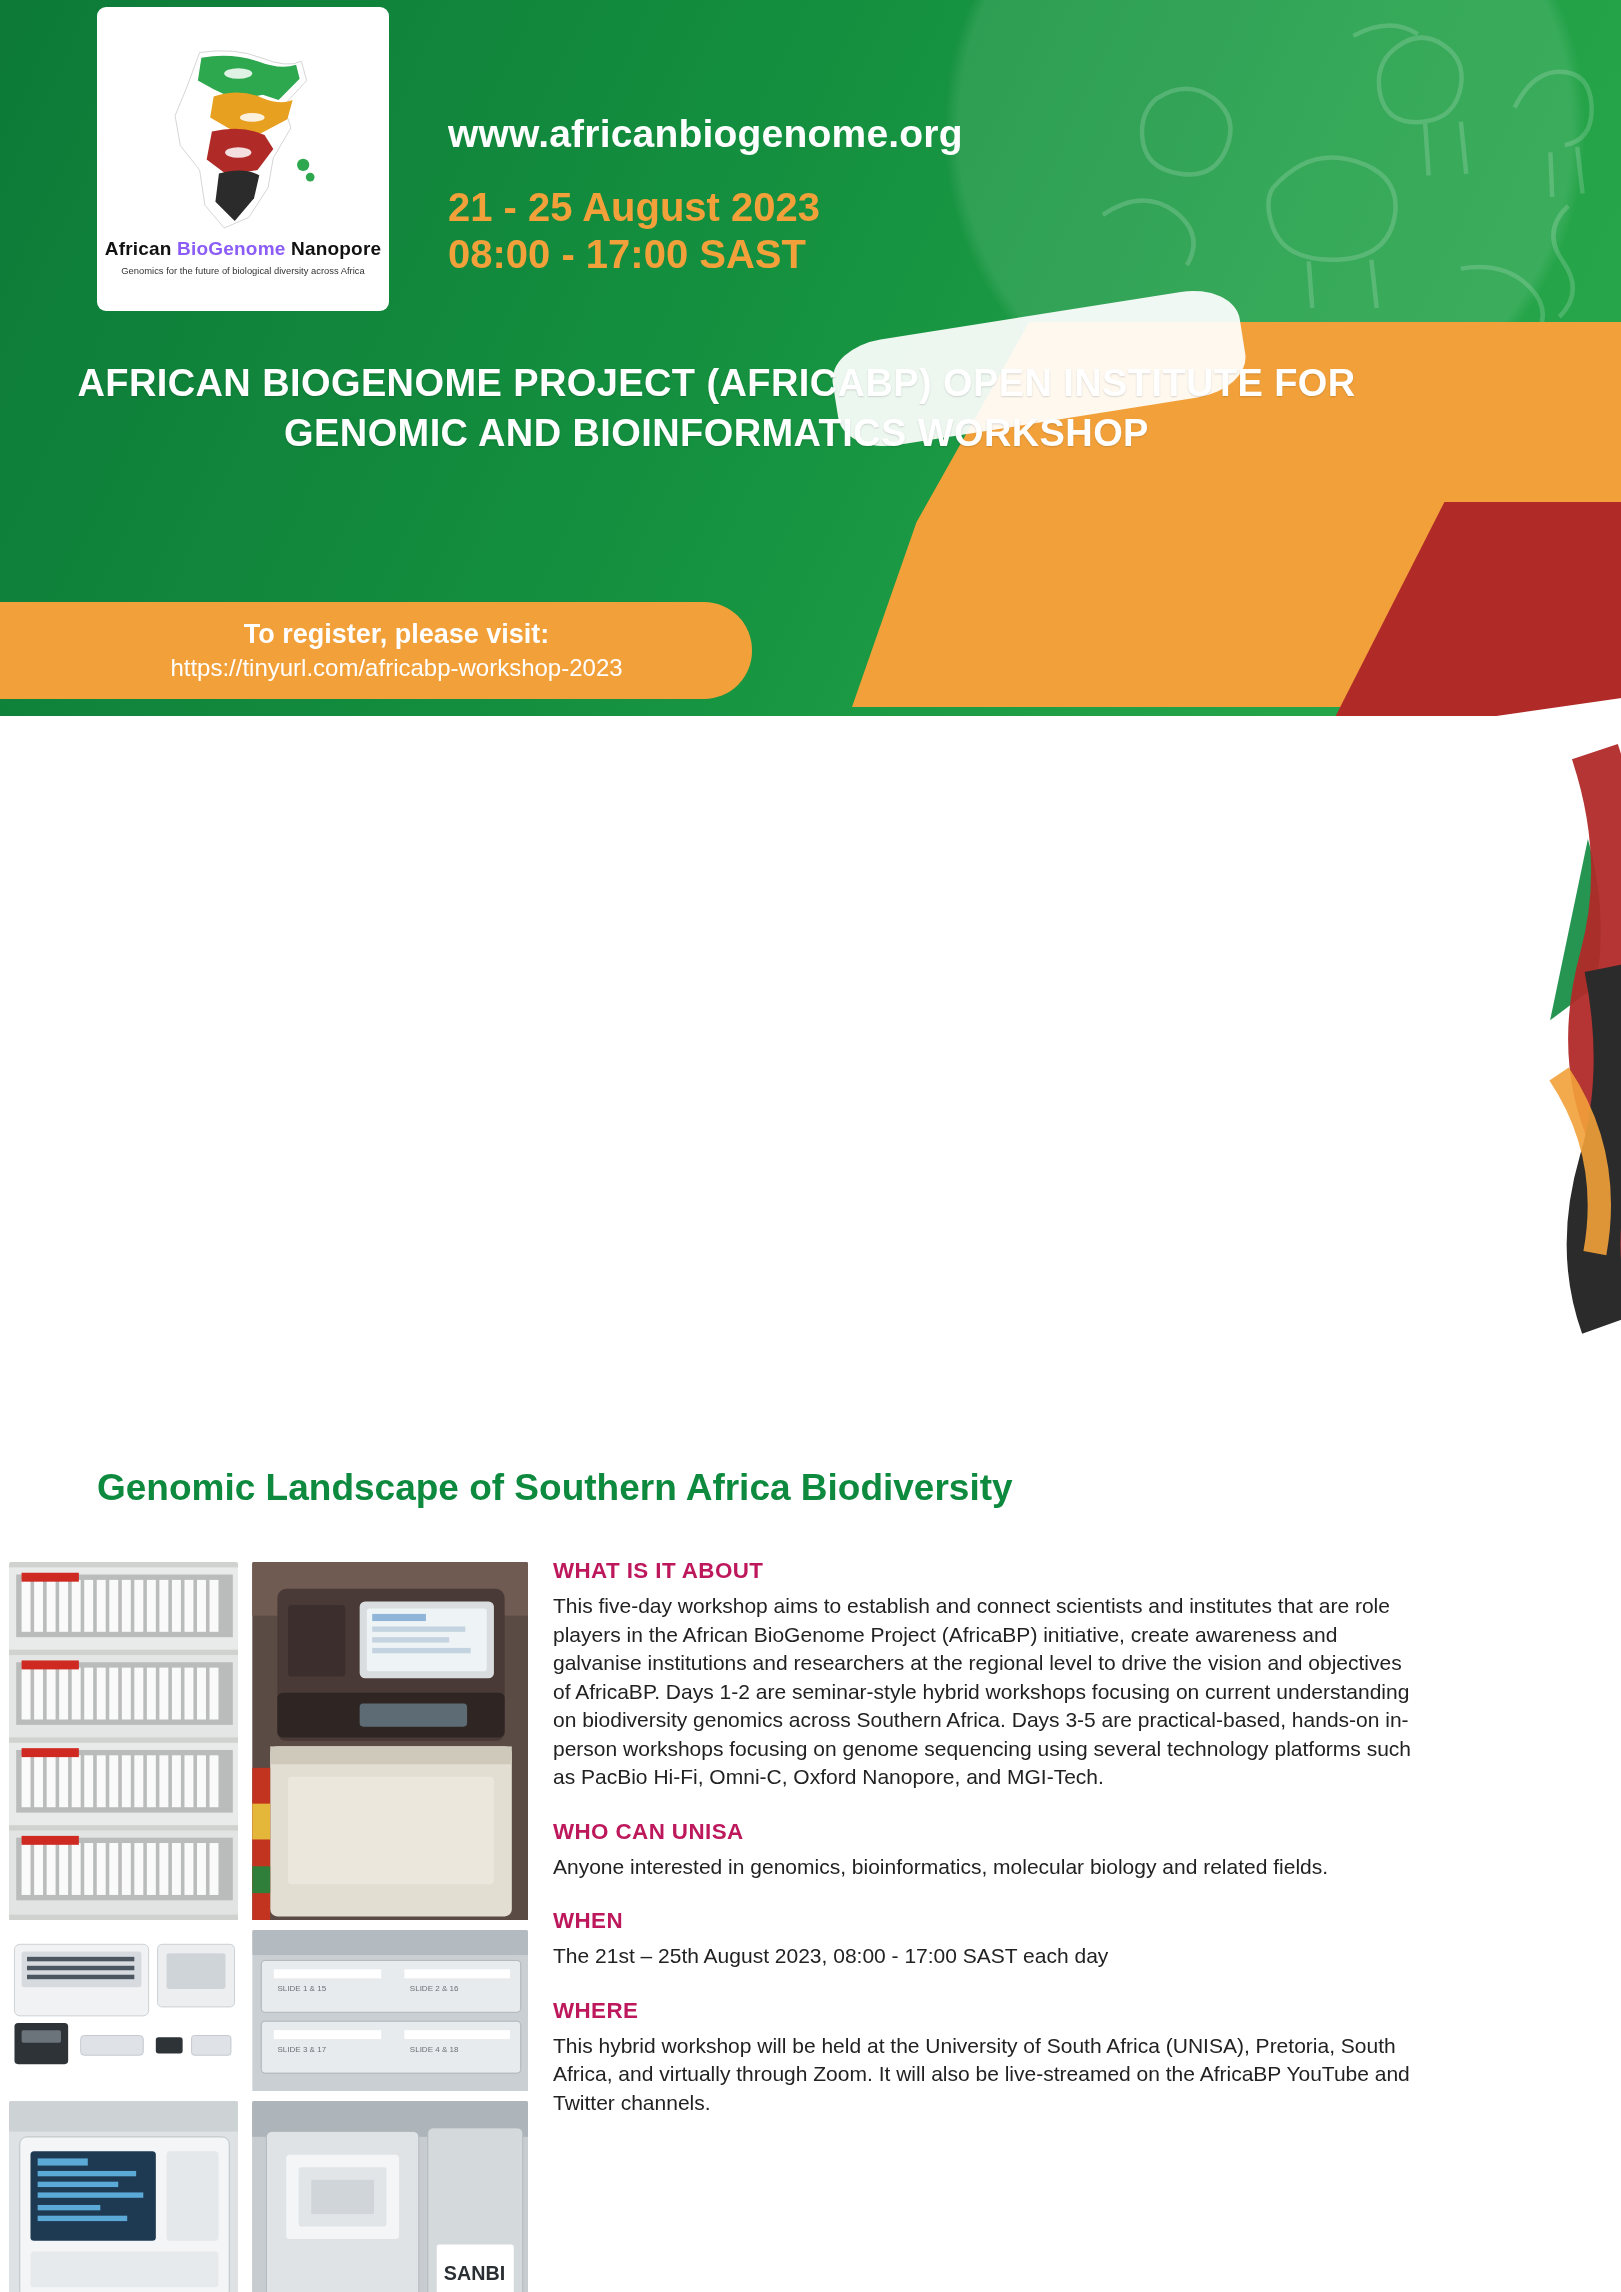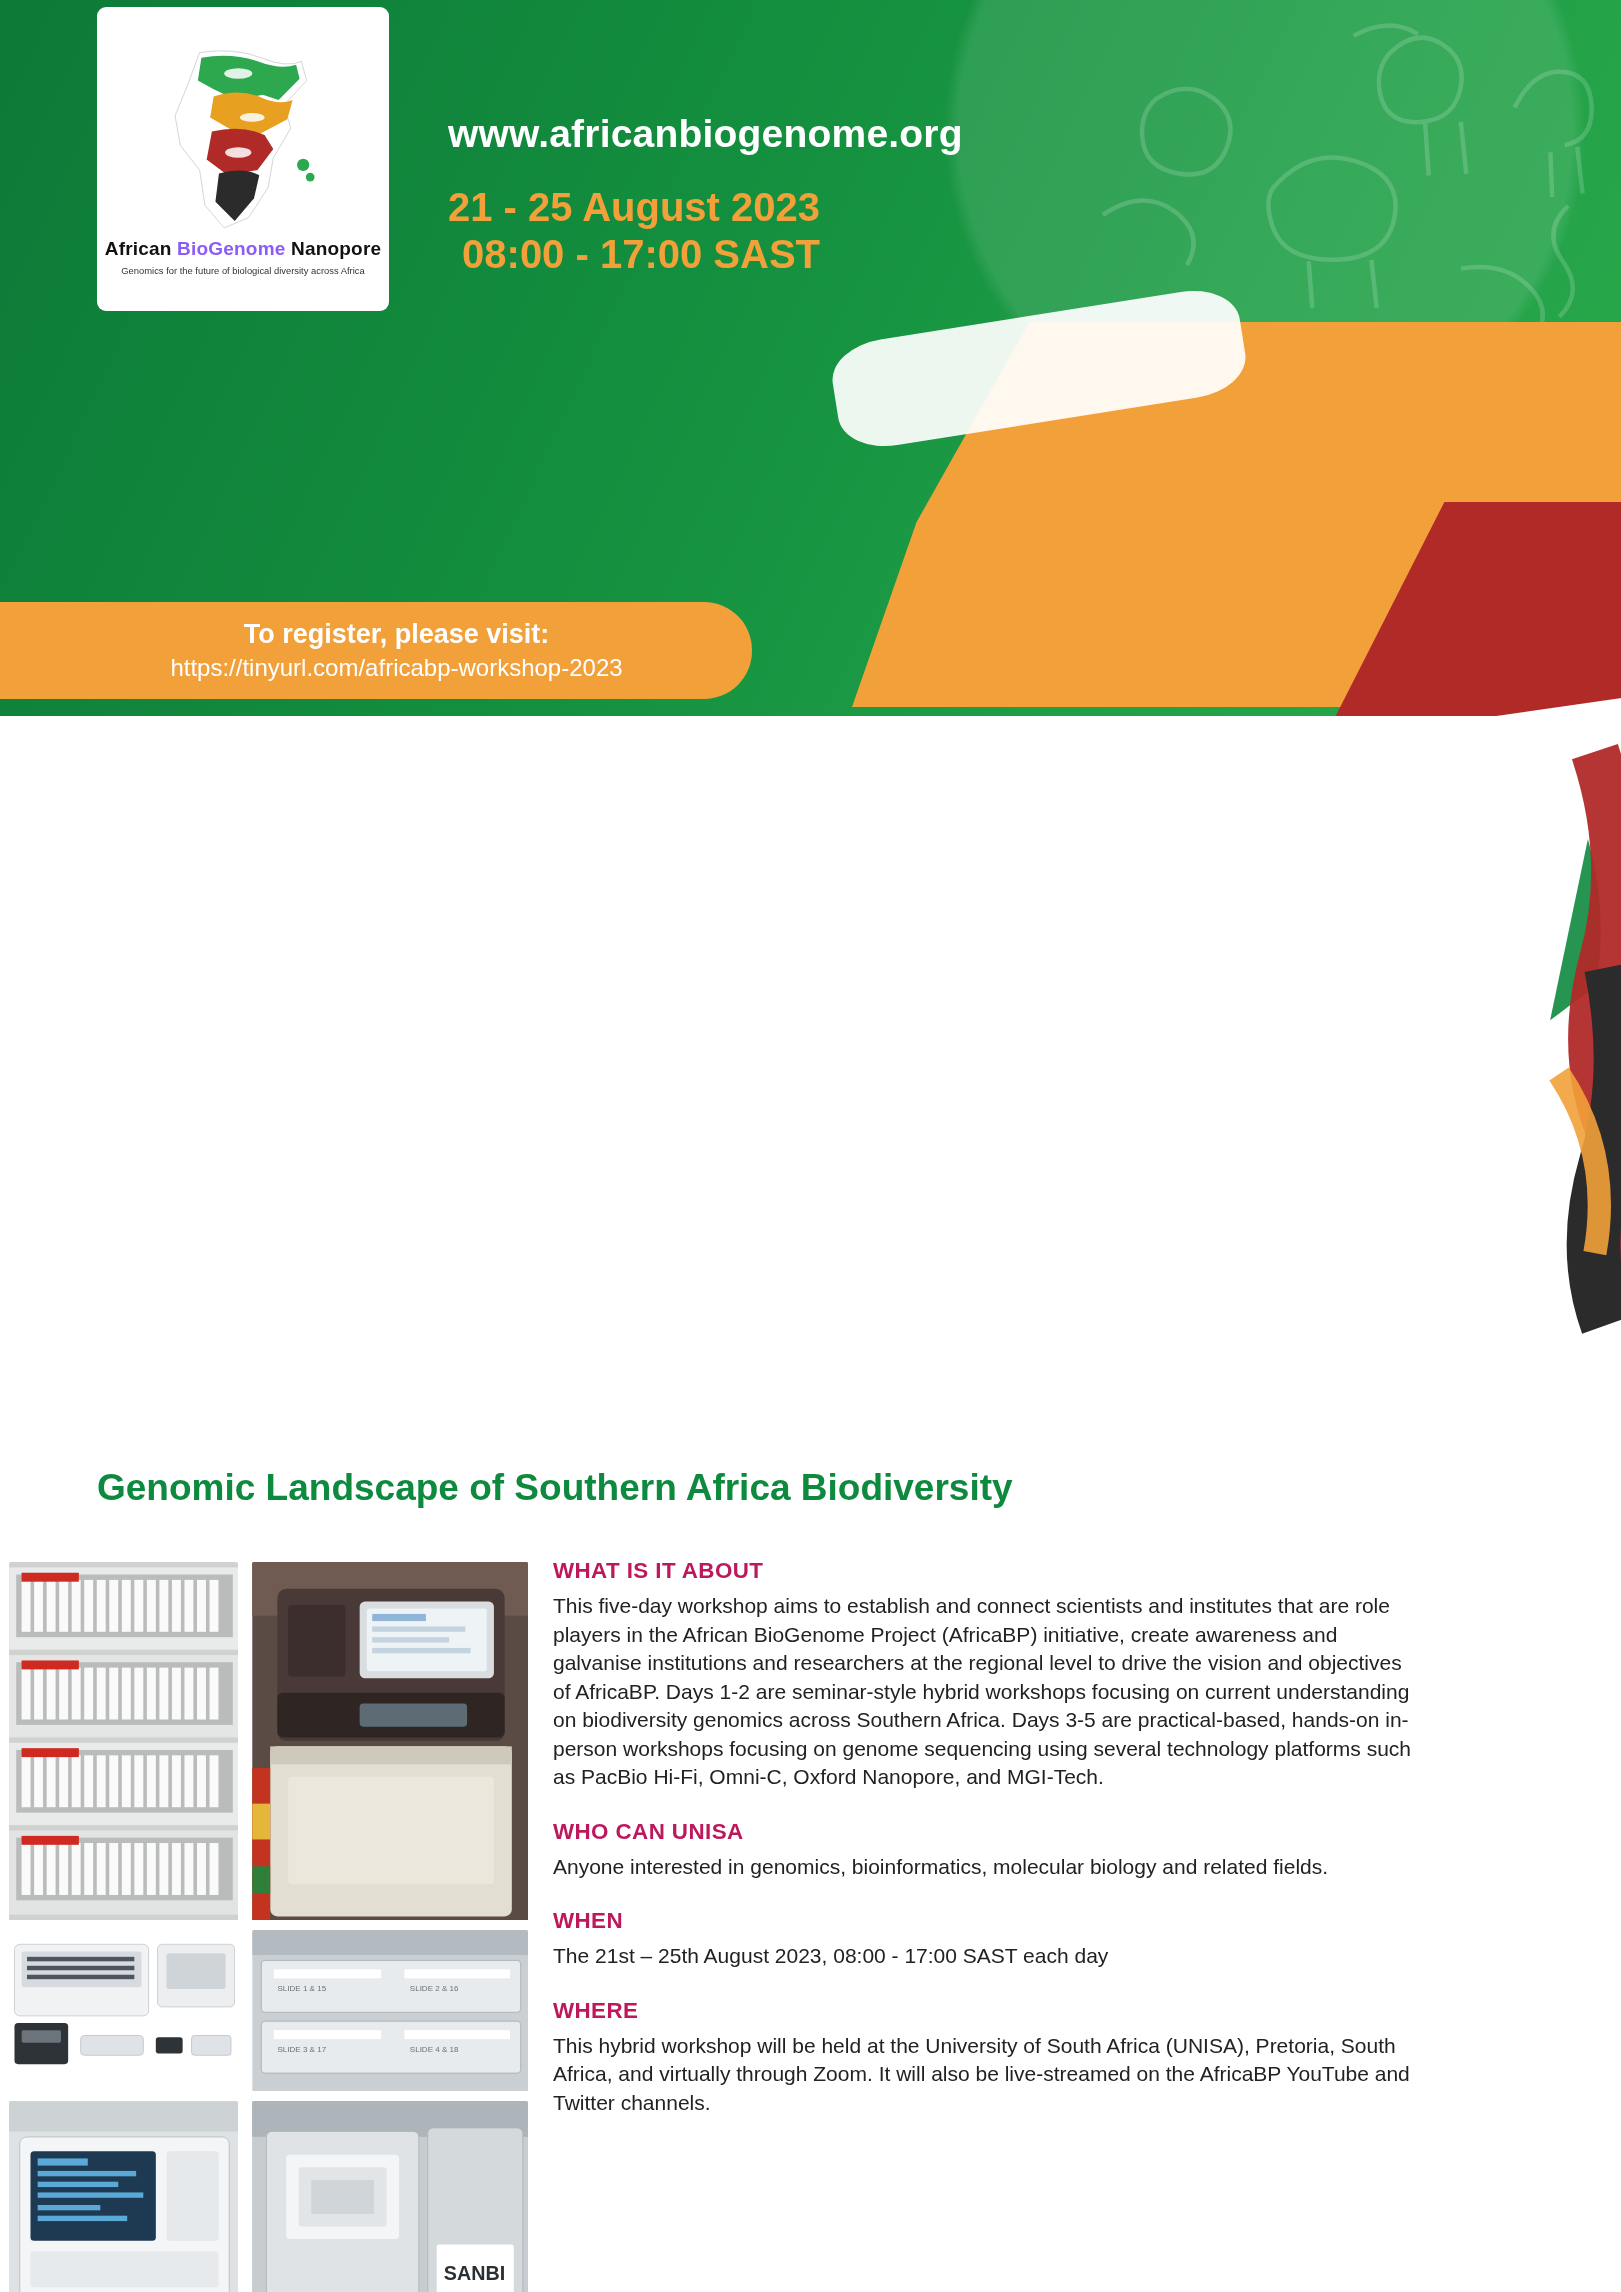--- a/index.html
+++ b/index.html
@@ -77,21 +77,20 @@
 
   .hdr-url {
     position: absolute; left: 448px; top: 112px;
     font-size: 39px; color: #ffffff; font-weight: bold;
     letter-spacing: 0.2px;
   }
   .hdr-dates {
     position: absolute; left: 448px; top: 184px;
     font-size: 40px; color: #f2a13a; font-weight: bold;
     line-height: 1.18;
-    text-align: right;
   }
 
   .hdr-title {
     position: absolute; left: 0; top: 358px; width: 1433px;
     text-align: center;
     color: #ffffff; font-weight: bold; font-size: 38px;
     line-height: 1.32; letter-spacing: 0.4px;
     text-shadow: 0 0.9px 1.8px rgba(0,0,0,.15);
   }
 
@@ -176,20 +175,21 @@
     </div>
     <div class="logo-sub">Genomics for the future of biological diversity across Africa</div>
   </div>
 
   <div class="hdr-url">www.africanbiogenome.org</div>
   <div class="hdr-dates">
     <div>21 - 25 August 2023</div>
     <div>08:00 - 17:00 SAST</div>
   </div>
 
+  <div class="hdr-title">AFRICAN BIOGENOME PROJECT (AFRICABP) OPEN INSTITUTE FOR GENOMIC AND BIOINFORMATICS WORKSHOP</div>
 
   <div class="register-band">
     <div class="r1">To register, please visit:</div>
     <div class="r2">https://tinyurl.com/africabp-workshop-2023</div>
   </div>
 </div>
 
 <div class="body-wrap">
 
   <svg class="side-deco" viewBox="0 0 330 1080" style="position:absolute;right:0;top:-18px;">

